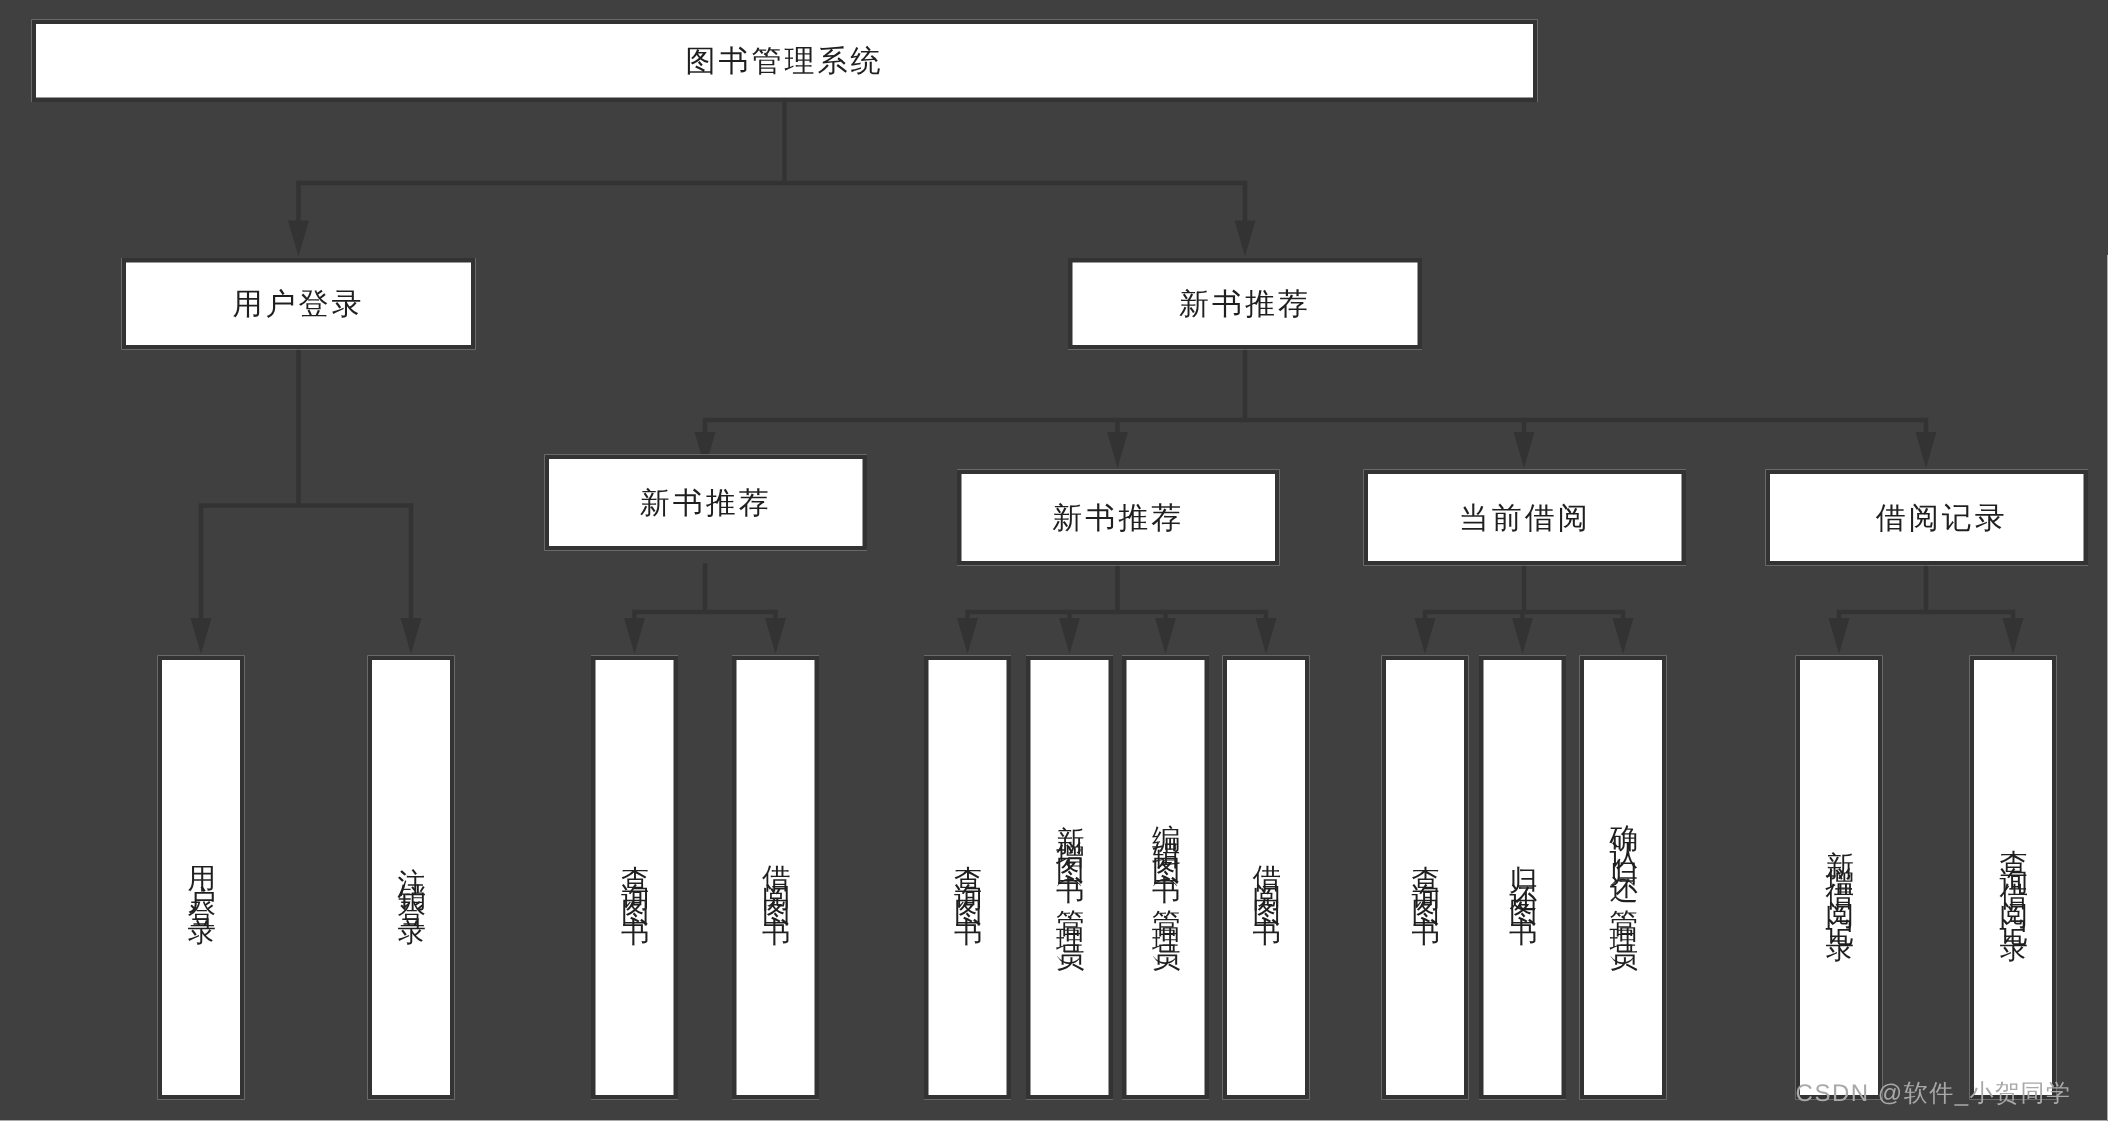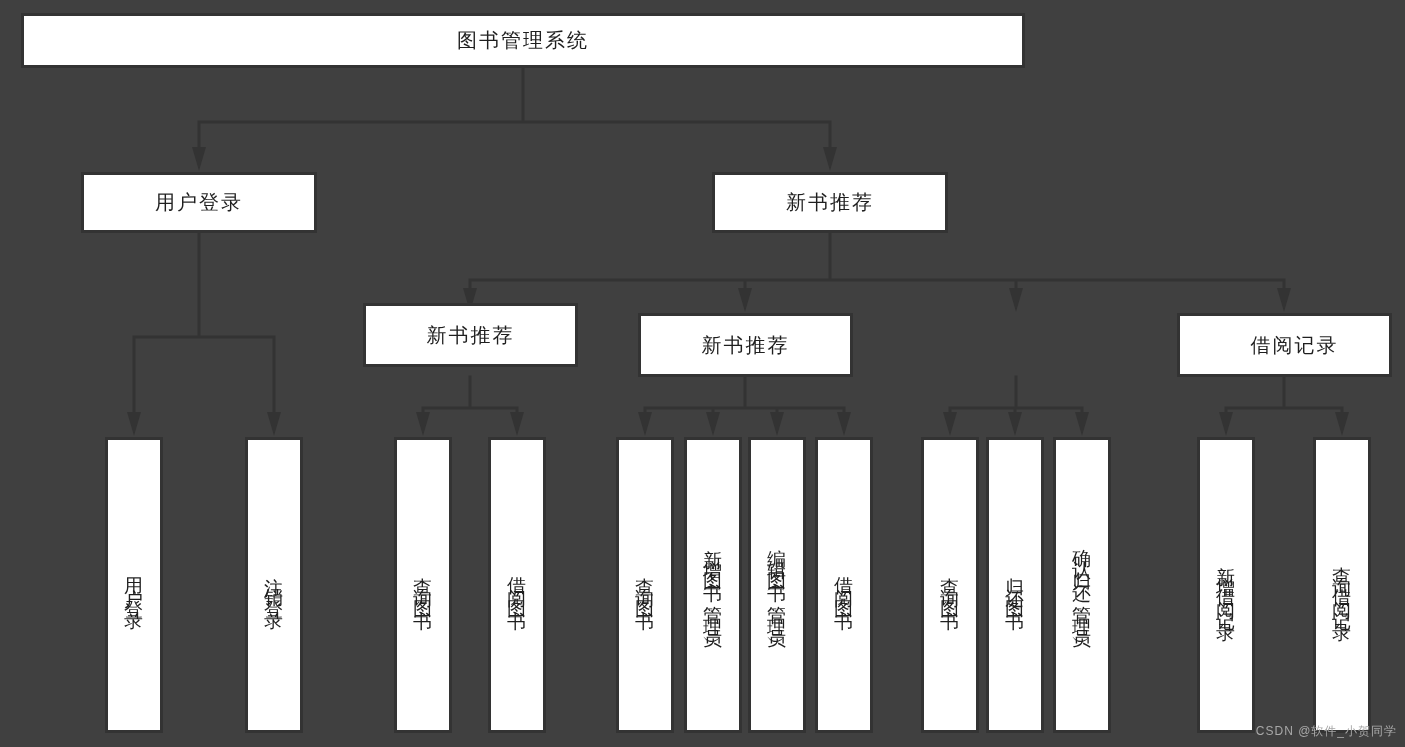--- a/index.html
+++ b/index.html
@@ -31,23 +31,23 @@
   .node.v span {
     writing-mode: vertical-rl;
     text-orientation: mixed;
     font-size: 19px;
     letter-spacing: 0.6em;
     line-height: 1;
     color: #1f1f1f;
   }
   .watermark {
     position: absolute;
-    right: 8px;
+    right: 24px;
     bottom: 7px;
-    font-size: 12px;
+    font-size: 16px;
     letter-spacing: 1px;
     color: #a8a8a8;
     z-index: 5;
     white-space: nowrap;
   }
 </style>
 </head>
 <body>
 
 <div class="stage">
@@ -100,20 +100,23 @@
   <div class="node h" style="left:712px; top:172px; width:236px; height:61px;">
     <span>新书推荐</span>
   </div>
 
   <div class="node h" style="left:363px; top:303px; width:215px; height:64px;">
     <span>新书推荐</span>
   </div>
   <div class="node h" style="left:638px; top:313px; width:215px; height:64px;">
     <span>新书推荐</span>
   </div>
+  <div class="node h" style="left:909px; top:313px; width:215px; height:64px;">
+    <span>当前借阅</span>
+  </div>
   <div class="node h" style="left:1177px; top:313px; width:215px; height:64px;padding-left:20px;">
     <span>借阅记录</span>
   </div>
 
   <div class="node v" style="left:105px; top:437px; width:58px; height:296px;">
     <span>用户登录</span>
   </div>
   <div class="node v" style="left:245px; top:437px; width:58px; height:296px;">
     <span>注销登录</span>
   </div>

